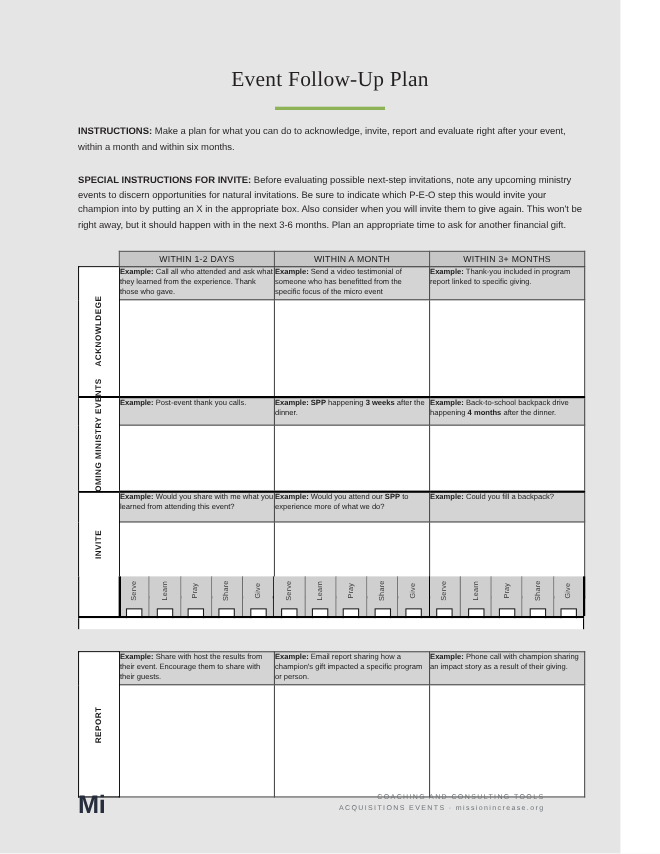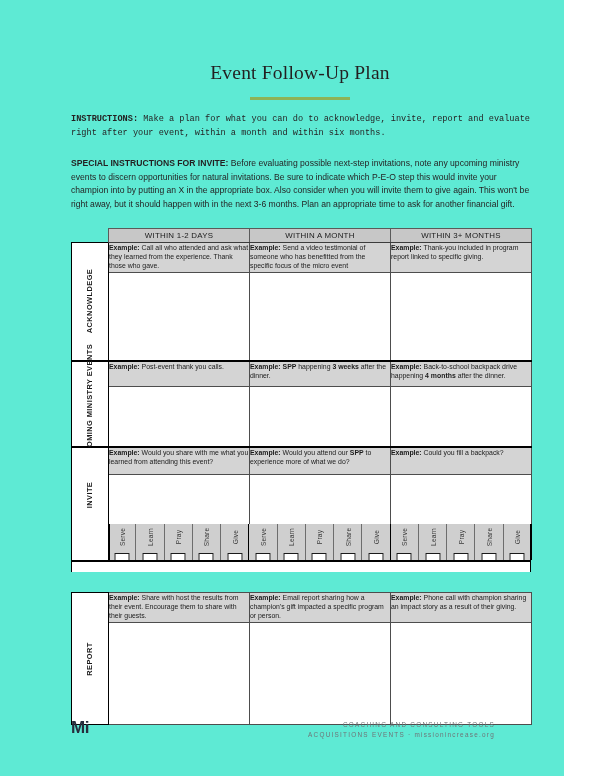--- a/index.html
+++ b/index.html
@@ -3,42 +3,42 @@
 <meta charset="utf-8">
 <style>
   * { box-sizing: border-box; margin: 0; padding: 0; }
   html, body {
     width: 600px; height: 776px;
     background: #ffffff;
     font-family: "Liberation Sans", sans-serif;
     color: #231f20;
     overflow: hidden;
   }
-  .page { position: relative; width: 564px; height: 776px; background: #5eead4; padding-left: 40px; }
+  .page { position: relative; width: 564px; height: 776px; background: #e5e5e5; padding-left: 40px; }
 
   
   .title {
     position: absolute; left: 0; top: 62px; width: 600px;
     text-align: center;
     font-family: "Liberation Serif", serif;
     font-size: 19.5px; font-weight: 400; letter-spacing: .2px;
     color: #231f20;
   }
   .title-rule {
     position: absolute; left: 250px; top: 97px;
     width: 100px; height: 2.5px; background: #8db356;
   }
 
   
   .instr {
     position: absolute; left: 71px; width: 460px;
     font-size: 8.6px; line-height: 13.6px; color: #231f20;
     text-align: left;
   }
-  #instr1 { top: 113px; font-family: Liberation Mono, monospace; }
+  #instr1 { top: 113px; }
   #instr2 { top: 157px; }
   .instr b { font-weight: 700; }
 
   
   .tbl {
     position: absolute; left: 71px; top: 228px;
     width: 460px;
     border-collapse: collapse;
     table-layout: fixed;
   }
@@ -153,21 +153,21 @@
     position: absolute; left: 0; top: 38px; width: 460px; height: 10px;
     background: #fff;
   }
   .peo-under-l { position:absolute; left:0; top:38px; width:1.2px; height:10px; background:#000; }
   .peo-under-r { position:absolute; left:458.8px; top:38px; width:1.2px; height:10px; background:#000; }
 
   
   .logo {
     position: absolute; left: 71px; top: 718px;
     font-family: "Liberation Sans", sans-serif;
-    font-size: 17px; font-weight: 700; letter-spacing: -.5px;
+    font-size: 23px; font-weight: 700; letter-spacing: -.5px;
     color: #262d3d;
   }
   .foot {
     position: absolute; right: 69px; top: 720px;
     text-align: right;
     font-size: 6.4px; letter-spacing: 1.25px; line-height: 9.5px;
     color: #6f7477;
   }
 </style>
 </head>

